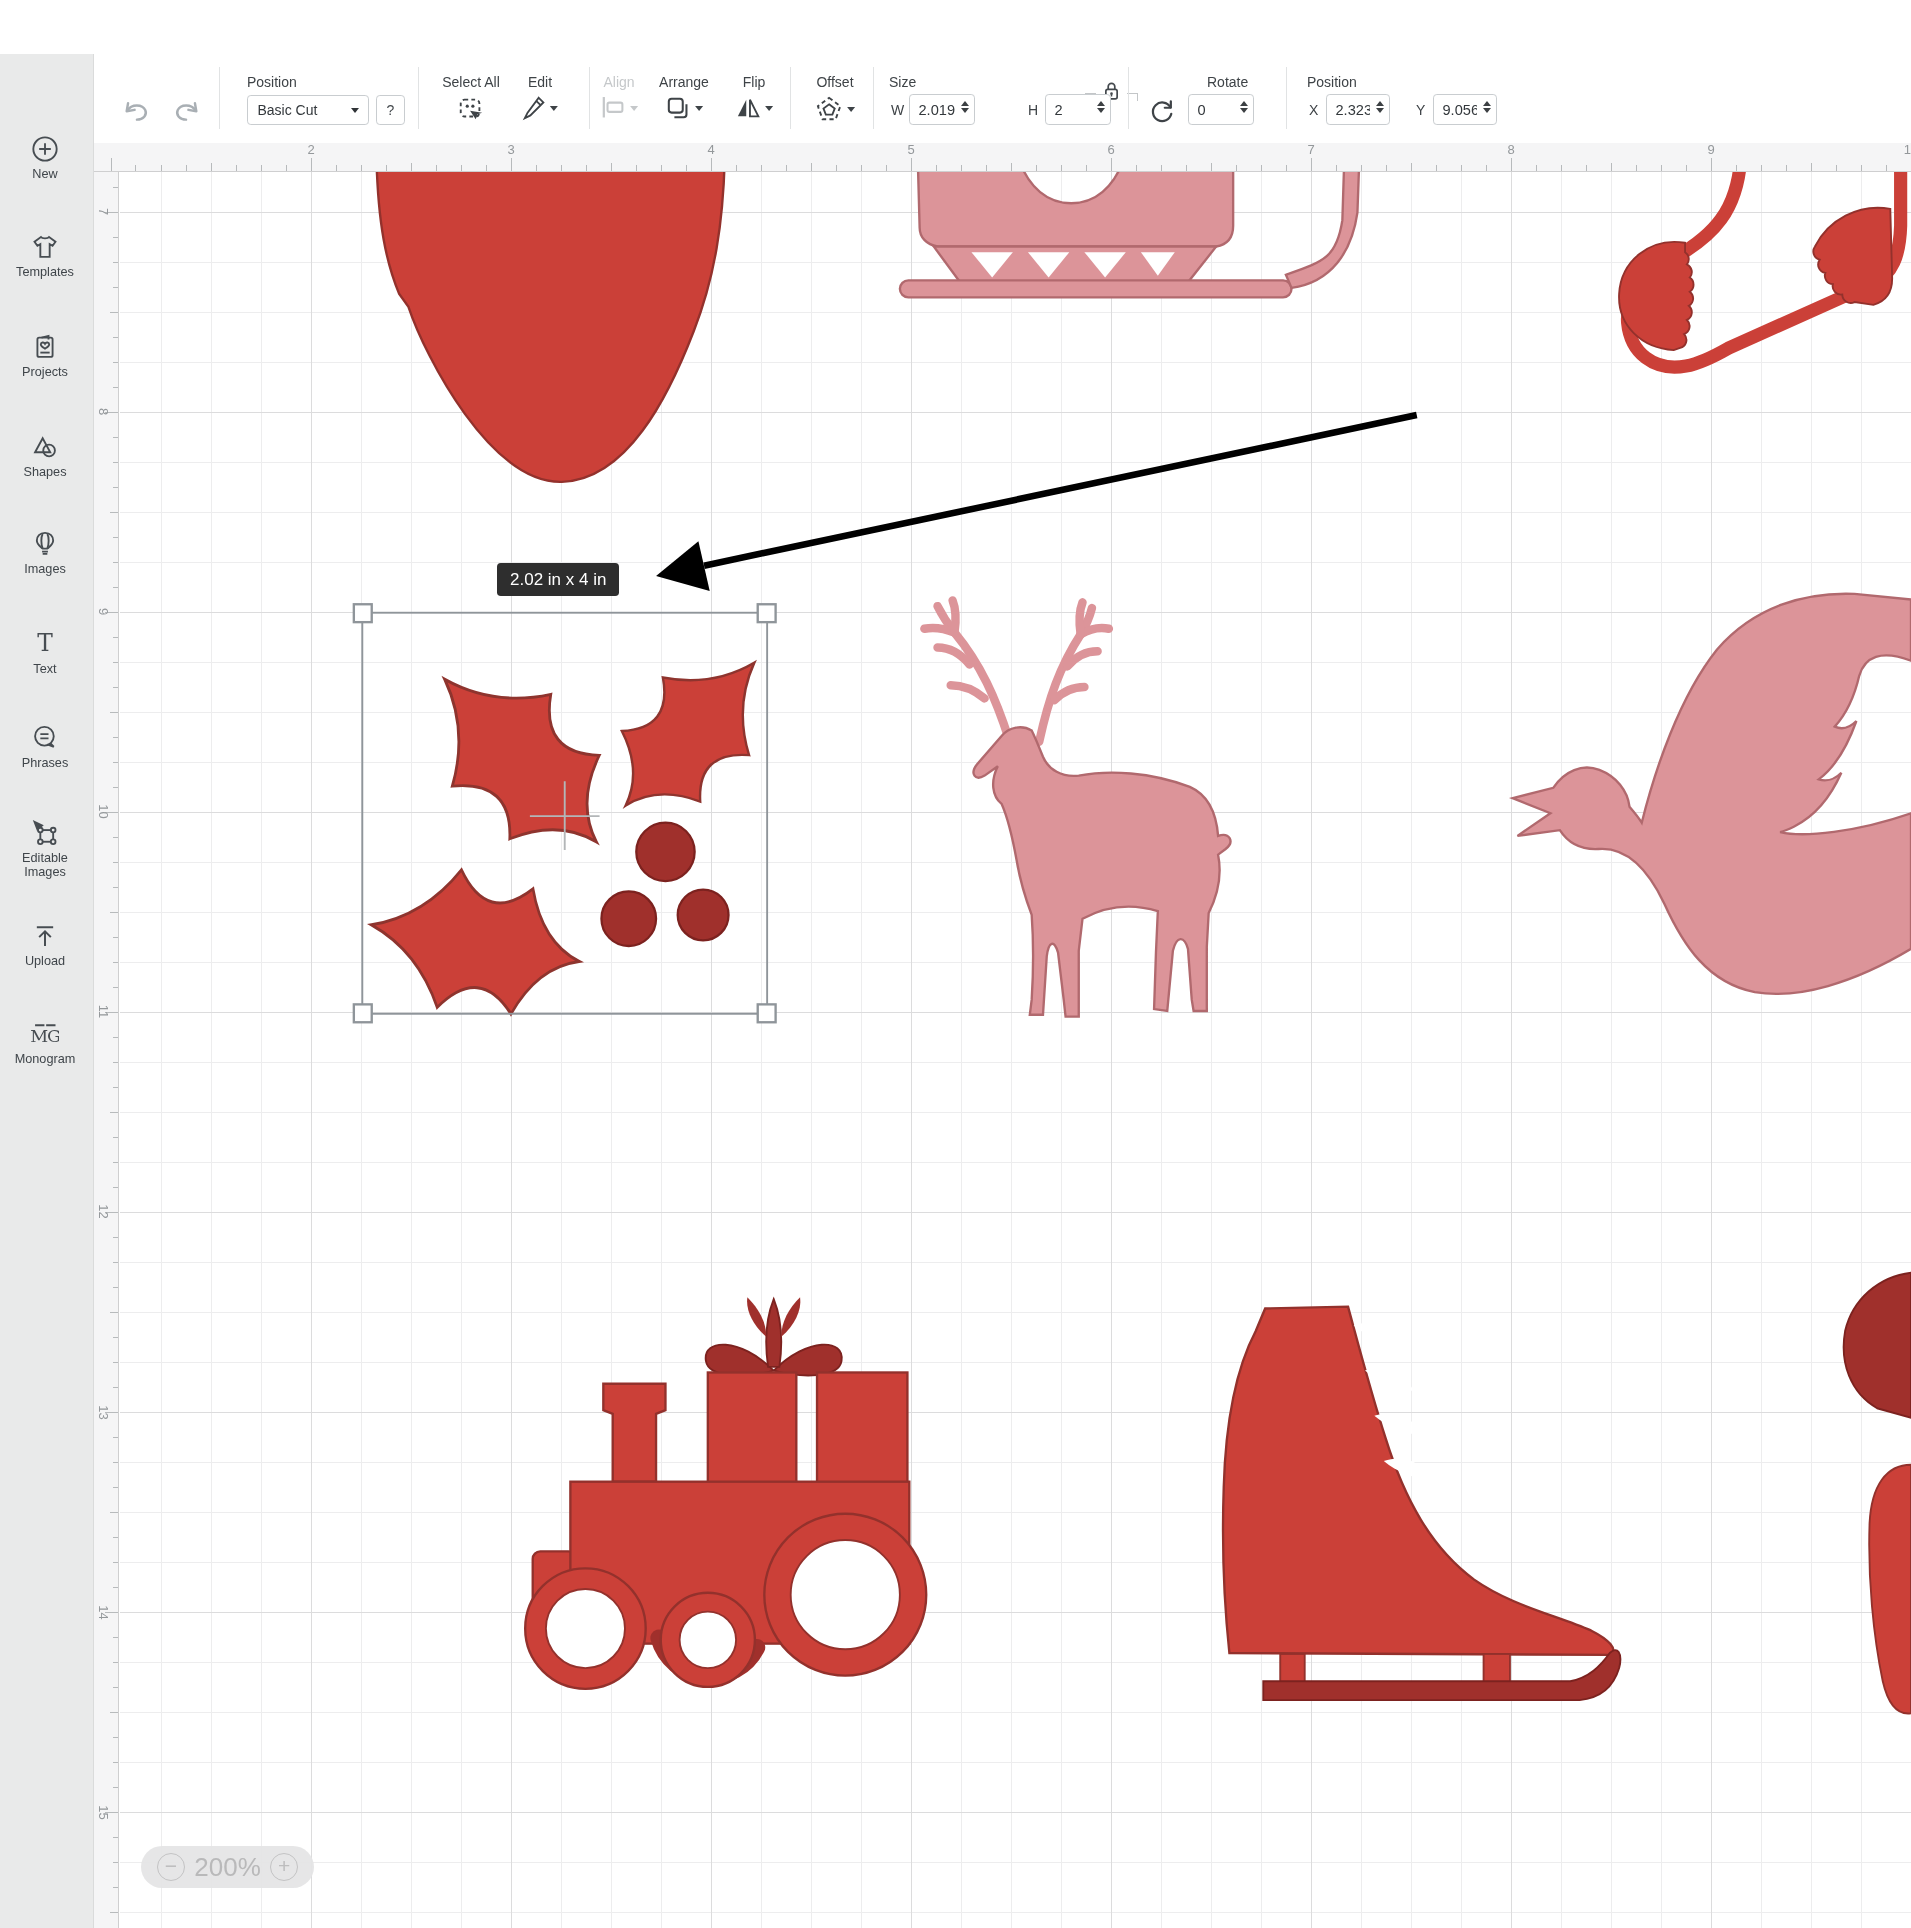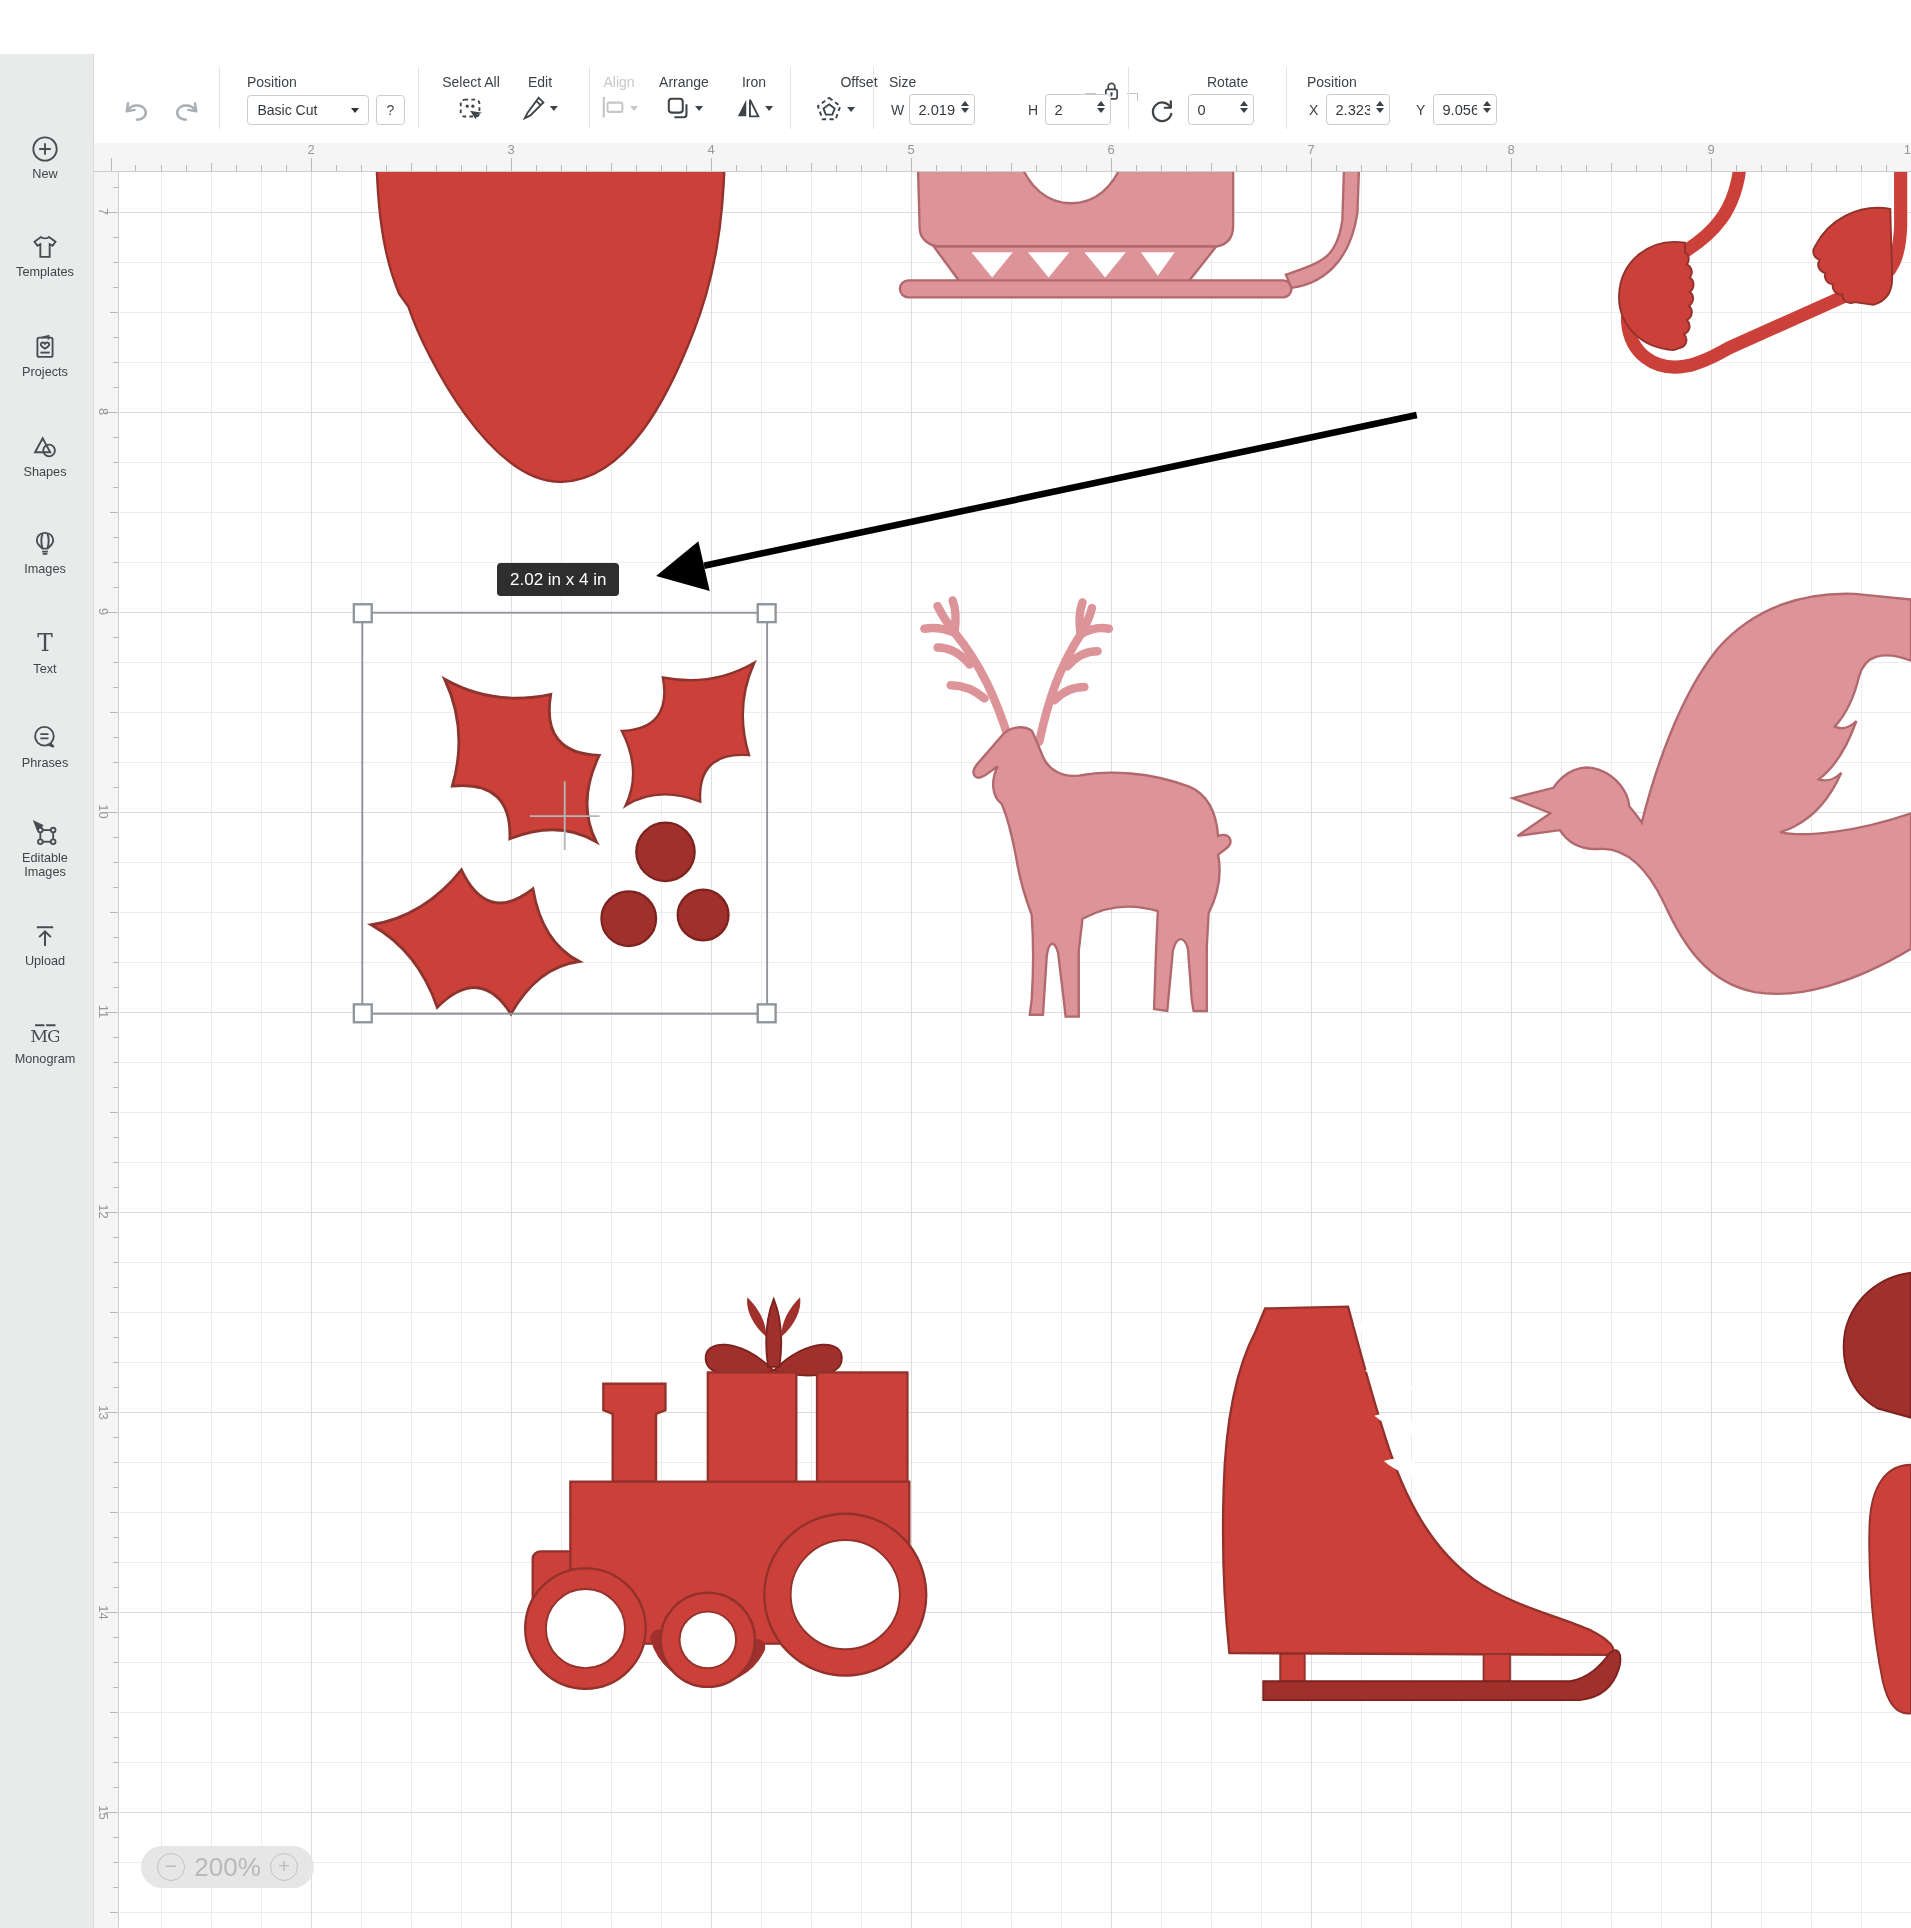--- a/index.html
+++ b/index.html
@@ -206,32 +206,32 @@
 
     <div class="tb-label center" style="left:590px">Arrange</div>
     <div class="icon-btn" style="left:590px">
       <svg width="26" height="26" viewBox="0 0 28 28">
           <rect x="4" y="4" width="15" height="15" rx="3" fill="none" stroke="#3e4347" stroke-width="2.2"></rect>
           <path d="M23,10 V21 a3,3 0 0 1 -3,3 H10" fill="none" stroke="#3e4347" stroke-width="2.2"></path>
         </svg>
       <span class="caret"></span>
     </div>
 
-    <div class="tb-label center" style="left:660px">Iron</div>
+    <div class="tb-label center" style="left:660px">Flip</div>
     <div class="icon-btn" style="left:660px">
       <svg width="26" height="26" viewBox="0 0 28 28">
           <path d="M12,5 L12,23 L3,23 Z" fill="#3e4347"></path>
           <path d="M16,5 L16,23 L25,23 Z" fill="none" stroke="#3e4347" stroke-width="2"></path>
         </svg>
       <span class="caret"></span>
     </div>
 
     <div class="tb-sep" style="left:696px"></div>
 
-    <div class="tb-label center" style="left:765px">Offset</div>
+    <div class="tb-label center" style="left:741px">Offset</div>
     <div class="icon-btn" style="left:741px">
       <svg width="28" height="28" viewBox="0 0 30 30">
           <path d="M15,3 L27,12 L22,26 L8,26 L3,12 Z" fill="none" stroke="#3e4347" stroke-width="2" stroke-dasharray="4.5 3.5"></path>
           <path d="M15,10 L21,14.5 L18.5,21 L11.5,21 L9,14.5 Z" fill="none" stroke="#3e4347" stroke-width="2"></path>
         </svg>
       <span class="caret"></span>
     </div>
 
     <div class="tb-sep" style="left:779px"></div>
 

